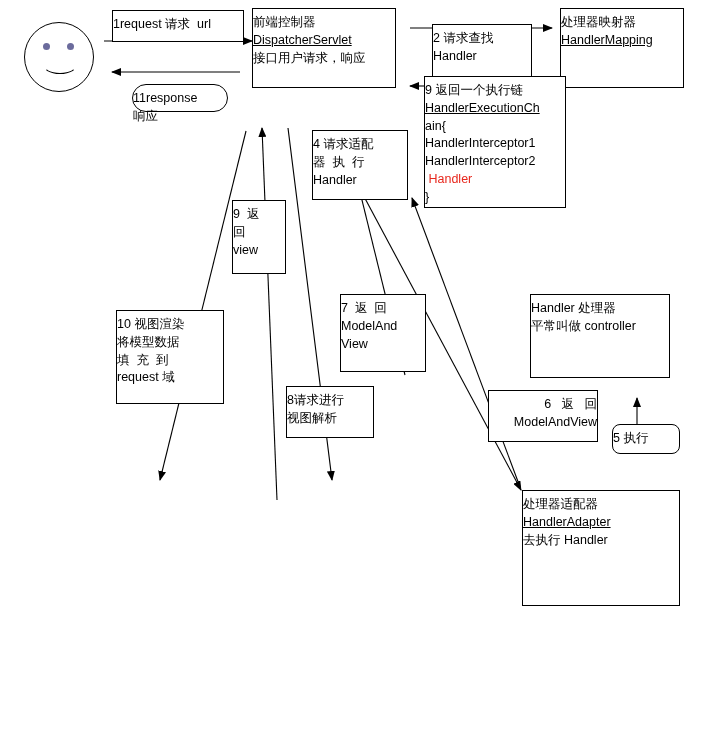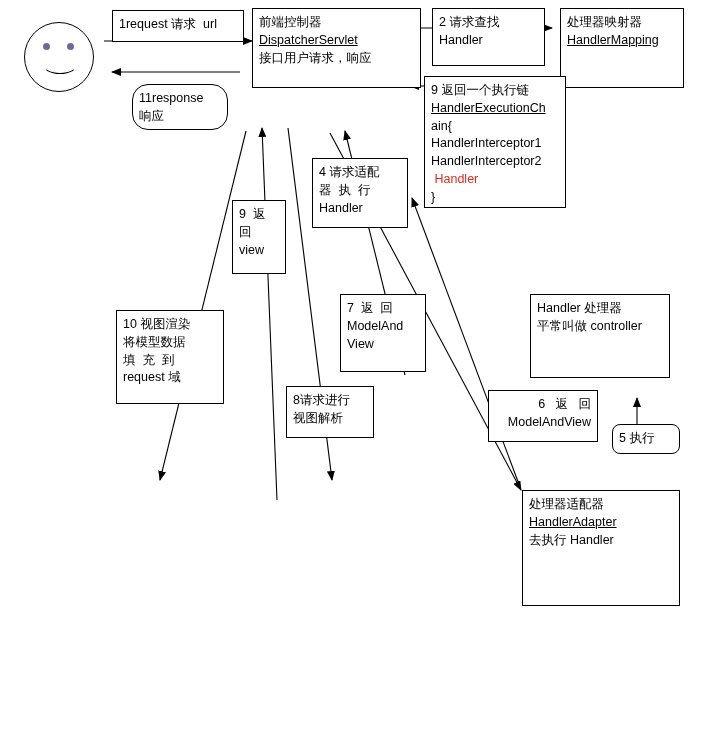--- a/index.html
+++ b/index.html
@@ -26,21 +26,21 @@
     pointer-events: none;
   }
   .box {
     position: absolute;
     border: 1px solid #000000;
     background: #ffffff;
     box-sizing: border-box;
     font-size: 12.5px;
     line-height: 1.42;
     color: #000000;
-    padding: 5px 6px;
+    padding: 5px 0;
   }
   .box .line {
     white-space: pre;
   }
   .u {
     text-decoration: underline;
   }
   .red {
     color: #e8281e;
   }
@@ -116,52 +116,52 @@
       <line x1="277" y1="500" x2="262" y2="128"></line>
 
       <line x1="246" y1="131" x2="160" y2="480"></line>
     </g>
   </svg>
 
   <div class="box" style="left:112px; top:10px; width:132px; height:32px;">
     <div class="line">1request 请求  url</div>
   </div>
 
-  <div class="box" style="left:252px; top:8px; width:169px; height:80px;">
+  <div class="box" style="left:252px; top:8px; width:144px; height:80px;">
     <div class="line">前端控制器</div>
     <div class="line u">DispatcherServlet</div>
     <div class="line">接口用户请求，响应</div>
   </div>
 
-  <div class="box" style="left:432px; top:8px; width:113px; height:58px;">
+  <div class="box" style="left:432px; top:24px; width:100px; height:58px;">
     <div class="line">2 请求查找</div>
     <div class="line">Handler</div>
   </div>
 
   <div class="box" style="left:560px; top:8px; width:124px; height:80px;">
     <div class="line">处理器映射器</div>
     <div class="line u">HandlerMapping</div>
   </div>
 
-  <div class="box" style="left:132px; top:84px; width:96px; height:46px;border-radius:16px;">
+  <div class="box" style="left:132px; top:84px; width:96px; height:28px;border-radius:16px;">
     <div class="line">11response</div>
     <div class="line">响应</div>
   </div>
 
   <div class="box" style="left:424px; top:76px; width:142px; height:132px;">
     <div class="line">9 返回一个执行链</div>
     <div class="line u">HandlerExecutionCh</div>
     <div class="line">ain{</div>
     <div class="line">HandlerInterceptor1</div>
     <div class="line">HandlerInterceptor2</div>
     <div class="line red"> Handler</div>
     <div class="line">}</div>
   </div>
 
-  <div class="box" style="left:312px; top:130px; width:96px; height:70px;margin-top:28px;">
+  <div class="box" style="left:312px; top:130px; width:96px; height:70px;">
     <div class="line">4 请求适配</div>
     <div class="line">器  执  行</div>
     <div class="line">Handler</div>
   </div>
 
   <div class="box" style="left:232px; top:200px; width:54px; height:74px;">
     <div class="line">9  返</div>
     <div class="line">回</div>
     <div class="line">view</div>
   </div>

